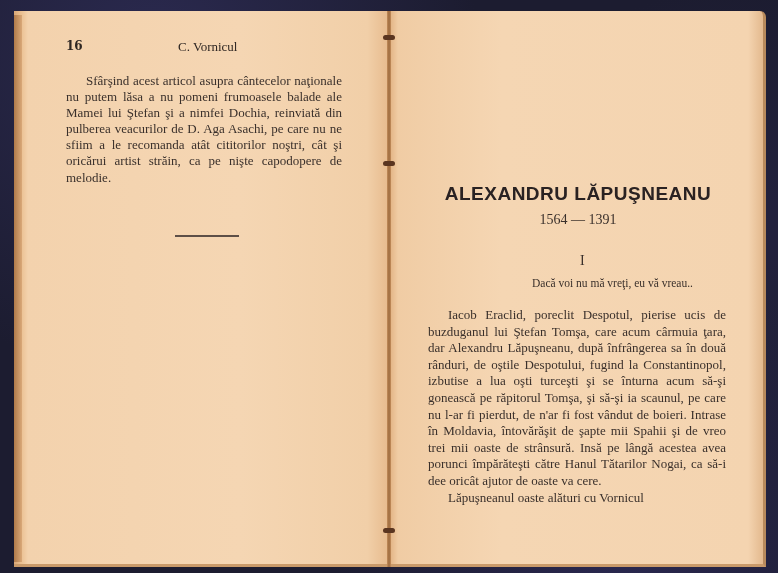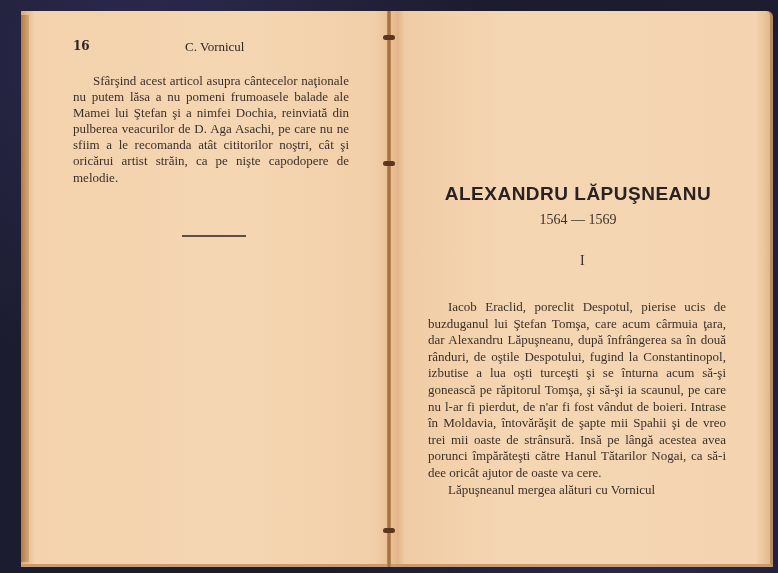--- a/index.html
+++ b/index.html
@@ -13,21 +13,20 @@
     position: relative;
     font-family: "DejaVu Serif", "Liberation Serif", serif;
   }
   .book {
     position: absolute; left: 8px; top: 11px; width: 764px; height: 556px;
   }
   .page {
     position: absolute; top: 0; height: 100%;
     background: #f3d2ac;
     box-sizing: border-box;
-    margin-left: 7px;
   }
   .page.left {
     left: 6px; width: 376px;
     background: linear-gradient(90deg, #d9a777 0px, #e9bd8d 6px, #f3d2ad 14px, #f5d6b3 60%, #f1cfa8 94%, #e6b98c 100%);
     border-bottom: 3px solid #c99a6a;
   }
   .page.right {
     left: 382px; width: 376px;
     background: linear-gradient(90deg, #e2b384 0px, #f0cca4 8px, #f5d6b3 30%, #f4d4b0 96%, #e3b98e 100%);
     border-top-right-radius: 6px;
@@ -73,21 +72,21 @@
     text-align: center; font-family: "Liberation Serif", serif; font-size: 14px; color: #3a302b;
   }
   .chapter {
     position: absolute; left: 572px; top: 242px;
     font-family: "Liberation Serif", serif; font-size: 14px; color: #3a302b;
   }
   .epigraph {
     position: absolute; left: 524px; top: 266px; width: 200px;
     font-family: "Liberation Serif", serif; font-size: 11.5px; color: #3a302b;
   }
-  .right-text { left: 420px; top: 288px; width: 298px; line-height: 16.6px; }
+  .right-text { left: 420px; top: 296px; width: 298px; line-height: 16.6px; }
 </style>
 </head>
 <body>
 
 <div class="book">
   <div class="page left">
     <div class="edge-left"></div>
     <div class="header">
       <span class="num">16</span>
       <span class="author">C. Vornicul</span>
@@ -99,19 +98,20 @@
   </div>
 
   <div class="page right"></div>
 
   <div class="spine"></div>
   <div class="stitch" style="top:24px"></div>
   <div class="stitch" style="top:150px"></div>
   <div class="stitch" style="top:517px"></div>
 
   <div class="title">ALEXANDRU LĂPUŞNEANU</div>
-  <div class="years">1564 — 1569</div>
+  <div class="years">1564 — 1391</div>
   <div class="chapter">I</div>
+  <div class="epigraph">Dacă voi nu mă vreţi, eu vă vreau..</div>
   <div class="text right-text">
     <p>Iacob Eraclid, poreclit Despotul, pierise ucis de buzduganul lui Ştefan Tomşa, care acum cârmuia ţara, dar Alexandru Lăpuşneanu, după înfrângerea sa în două rânduri, de oştile Despotului, fugind la Constantinopol, izbutise a lua oşti turceşti şi se înturna acum să-şi gonească pe răpitorul Tomşa, şi să-şi ia scaunul, pe care nu l-ar fi pierdut, de n'ar fi fost vândut de boieri. Intrase în Moldavia, întovărăşit de şapte mii Spahii şi de vreo trei mii oaste de strânsură. Insă pe lângă acestea avea porunci împărăteşti către Hanul Tătarilor Nogai, ca să-i dee oricât ajutor de oaste va cere.</p>
-    <p>Lăpuşneanul mergea alături cu Vornicul</p>
+    <p>Lăpuşneanul oaste alături cu Vornicul</p>
   </div>
 </div>
 
 </body></html>

